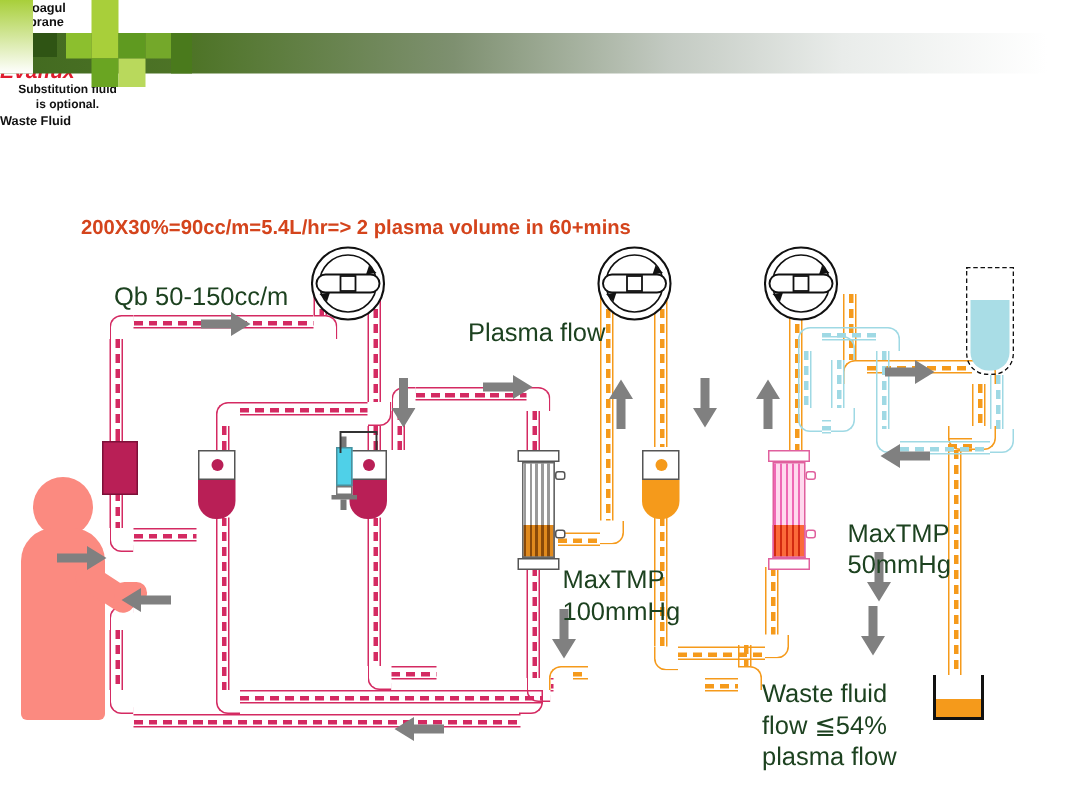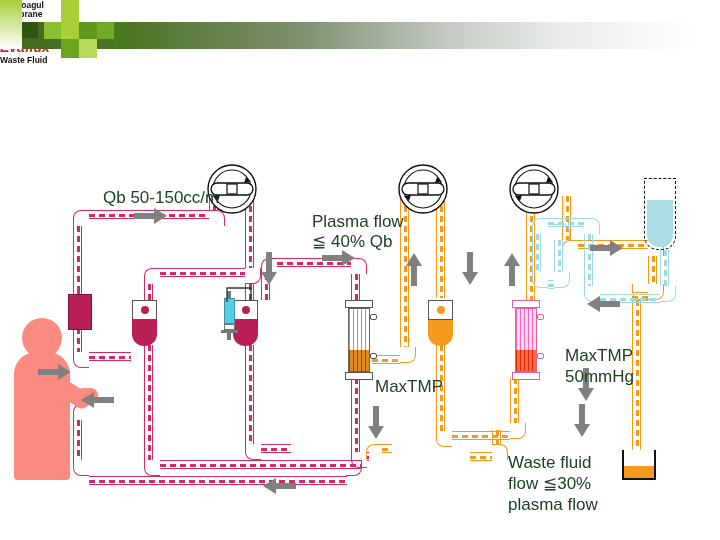--- a/index.html
+++ b/index.html
@@ -16,21 +16,21 @@
   .hdr-sq{position:absolute;}
 
   
   .title{position:absolute;left:45px;top:55px;
     font-size:40px;color:#143c12;letter-spacing:-.5px;white-space:nowrap;}
   .formula{position:absolute;font-size:13.5px;font-weight:bold;color:#d4441c;white-space:nowrap;}
   .f1{left:54px;top:113px;}
   .f2{left:54px;top:144px;}
 
   .lbl{position:absolute;color:#1d4220;white-space:nowrap;}
-  .lbl-qb{left:103px;top:188px;font-size:17px;}
+  .lbl-qb{left:76px;top:188px;font-size:17px;}
   .lbl-plasma{left:312px;top:212px;font-size:17px;line-height:20px;}
   .lbl-tmp100{left:375px;top:376px;font-size:17px;line-height:21px;}
   .lbl-tmp50{left:565px;top:345px;font-size:17px;line-height:21px;}
   .lbl-waste{left:508px;top:452px;font-size:17px;line-height:21px;}
   .lbl-anti{left:184px;top:341px;font-size:8.5px;color:#111;font-weight:bold;white-space:nowrap;}
   .lbl-mps{left:369px;top:326px;font-size:8.5px;color:#111;font-weight:bold;line-height:9.5px;}
   .lbl-subst{left:624px;top:152px;font-size:8px;color:#111;font-weight:bold;line-height:10px;text-align:center;width:90px;}
   .lbl-wf{left:628px;top:478px;font-size:8.5px;color:#111;font-weight:bold;white-space:nowrap;}
   .lbl-ns{left:600px;top:191px;font-size:15px;color:#d9541f;line-height:19px;text-align:center;width:56px;}
   .lbl-ns .cn{color:#d9541f;font-size:14px;}
@@ -83,20 +83,21 @@
   <div class="hdr-sq" style="left:22px;top:22px;width:16px;height:16px;background:#2f5414;"></div>
   <div class="hdr-sq" style="left:44px;top:0px;width:17px;height:22px;background:#ffffff;"></div>
   <div class="hdr-sq" style="left:44px;top:22px;width:17px;height:17px;background:#8cbf2e;"></div>
   <div class="hdr-sq" style="left:61px;top:0px;width:18px;height:39px;background:#a8cf3a;"></div>
   <div class="hdr-sq" style="left:61px;top:39px;width:18px;height:19px;background:#6aa522;"></div>
   <div class="hdr-sq" style="left:79px;top:22px;width:18px;height:17px;background:#5f9a20;"></div>
   <div class="hdr-sq" style="left:79px;top:39px;width:18px;height:19px;background:#b9d95c;"></div>
   <div class="hdr-sq" style="left:97px;top:22px;width:17px;height:17px;background:#74a82a;"></div>
   <div class="hdr-sq" style="left:114px;top:22px;width:14px;height:27px;background:#4a7a1c;"></div>
 
+  <div class="formula f2">200X30%=90cc/m=5.4L/hr=&gt; 2 plasma volume in 60+mins</div>
 
   <div class="t-red">
 
     <div class="seg v" style="left:73px;top:318px;height:34px;"></div>
     <div class="cor bl" style="left:73px;top:352px;"></div>
     <div class="seg h" style="left:89px;top:352px;width:42px;"></div>
 
     <div class="seg v" style="left:73px;top:290px;height:14px;"></div>
     <div class="cor tl" style="left:73px;top:210px;"></div>
     <div class="seg v" style="left:73px;top:226px;height:64px;"></div>
@@ -335,45 +336,49 @@
     <path d="M5 0 V20 H0 L8 33 L16 20 H11 V0 Z" fill="#808080"></path>
   </svg>
   <svg style="position:absolute;left:574px;top:404px;width:16px;height:34px;">
     <path d="M5 0 V20 H0 L8 33 L16 20 H11 V0 Z" fill="#808080"></path>
   </svg>
 
   <div class="lbl lbl-qb">Qb 50-150cc/m</div>
 
   <div class="lbl lbl-plasma">
     <div>Plasma flow</div>
-    <div>≦ 40% Qb</div>
   </div>
 
   <div class="lbl lbl-tmp100">
     <div>MaxTMP</div>
+    <div>100mmHg</div>
   </div>
 
   <div class="lbl lbl-tmp50">
     <div>MaxTMP</div>
     <div>50mmHg</div>
   </div>
 
   <div class="lbl lbl-waste">
     <div>Waste fluid</div>
-    <div>flow ≦30%</div>
+    <div>flow ≦54%</div>
     <div>plasma flow</div>
   </div>
 
   <div class="lbl-anti">Anticoagulant</div>
 
   <div class="lbl-mps">
     <div>Membrane</div>
     <div>Plasma</div>
     <div>Separator</div>
   </div>
 
   <div class="lbl-eva"><span>Evaflux</span><sup>TM</sup></div>
 
+  <div class="lbl-subst">
+    <div>Substitution fluid</div>
+    <div>is optional.</div>
+  </div>
 
 
   <div class="lbl-wf">Waste Fluid</div>
 
 </div>
 
 </body></html>

